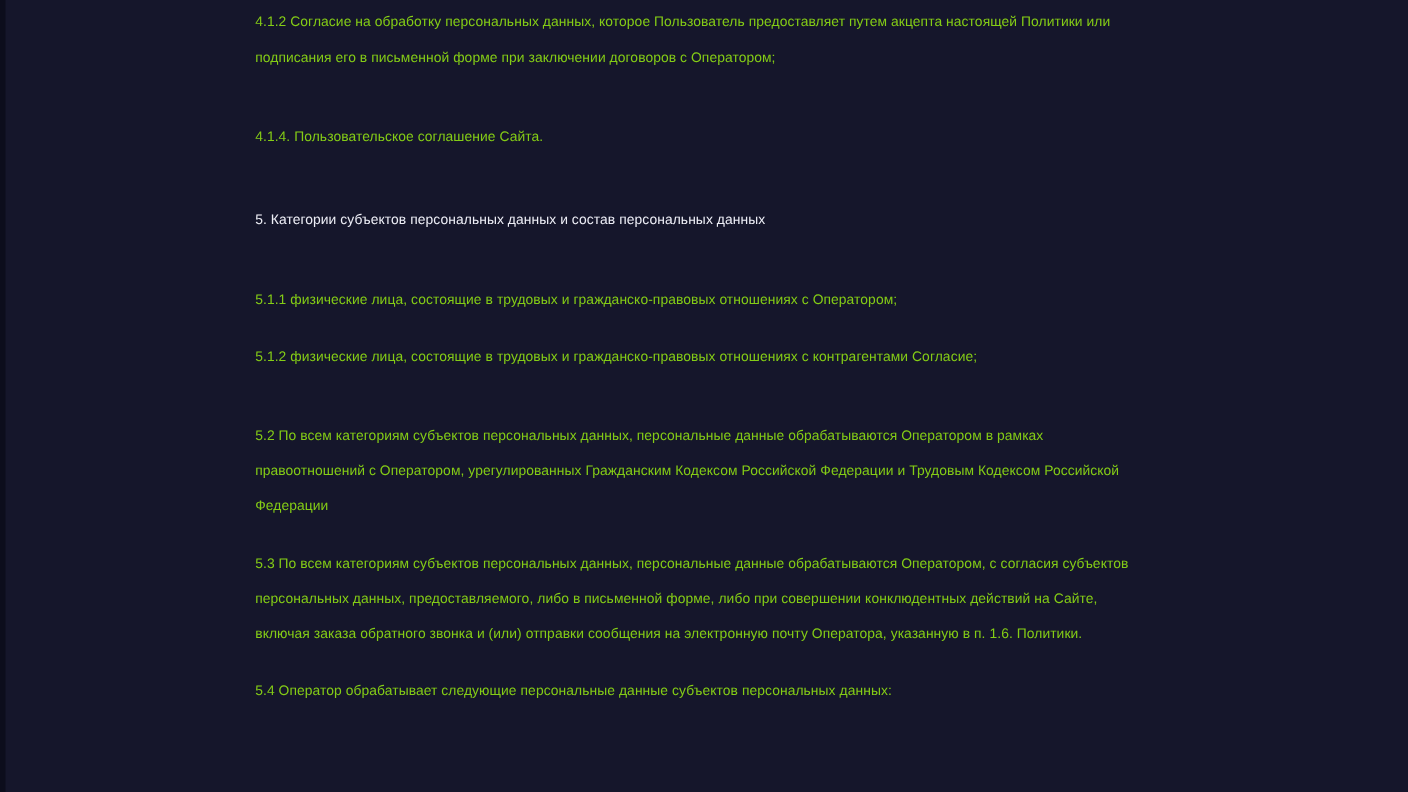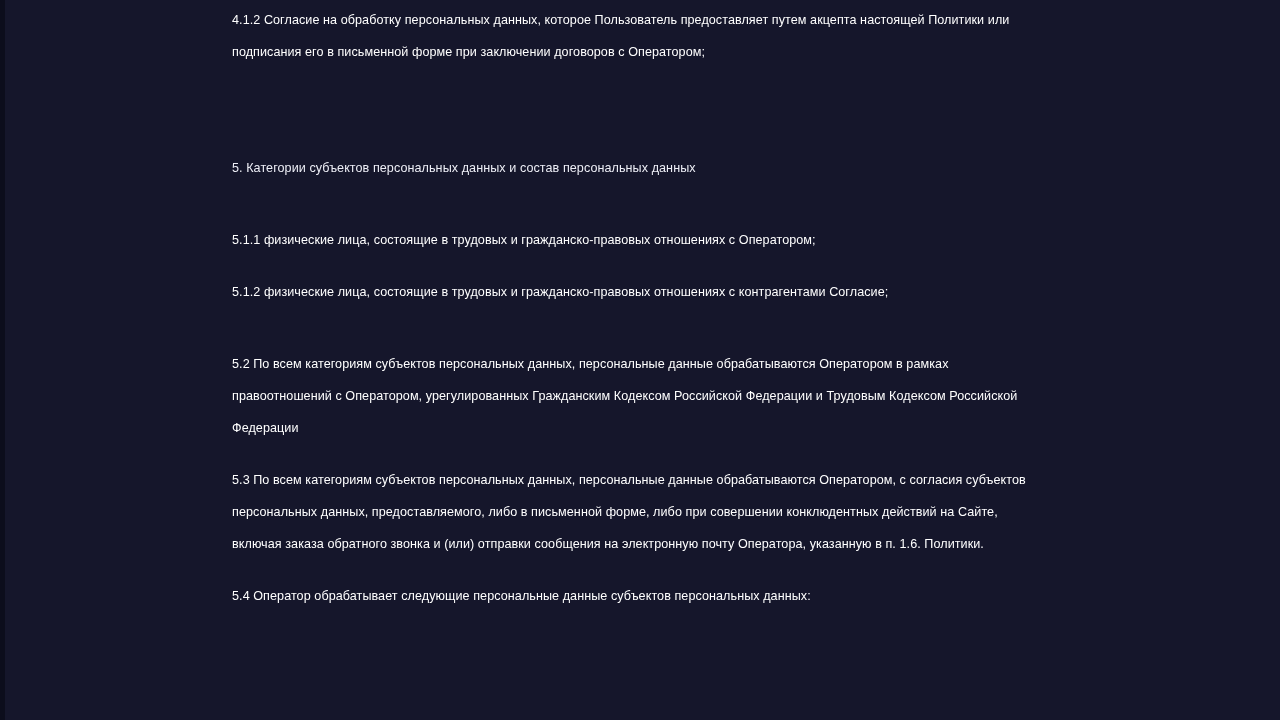--- a/index.html
+++ b/index.html
@@ -33,21 +33,21 @@
     height: 720px;
     overflow: hidden;
   }
   #doc-body {
     position: absolute;
     left: 232px;
     top: 0;
     width: 806px;
   }
   .para {
-    color: #ffffff;
+    color: #84cc16;
     font-size: 12.6px;
     line-height: 32px;
     letter-spacing: 0.005em;
     margin: 0;
     padding: 0;
     text-align: left;
     white-space: pre-line;
   }
   .para.heading {
     font-weight: normal;
@@ -67,20 +67,21 @@
 
     <div class="first-offset"></div>
 
     <p class="para">4.1.2 Согласие на обработку персональных данных, которое Пользователь предоставляет путем акцепта настоящей Политики или подписания его в письменной форме при заключении договоров с Оператором;</p>
 
     <div class="gap-sm"></div>
 
 
     <div class="gap-sm"></div>
 
+    <p class="para">4.1.4. Пользовательское соглашение Сайта.</p>
 
     <div class="gap-lg"></div>
 
     <p class="para heading">5. Категории субъектов персональных данных и состав персональных данных</p>
 
     <div class="gap-sm"></div>
 
 
     <div class="gap-sm"></div>
 

